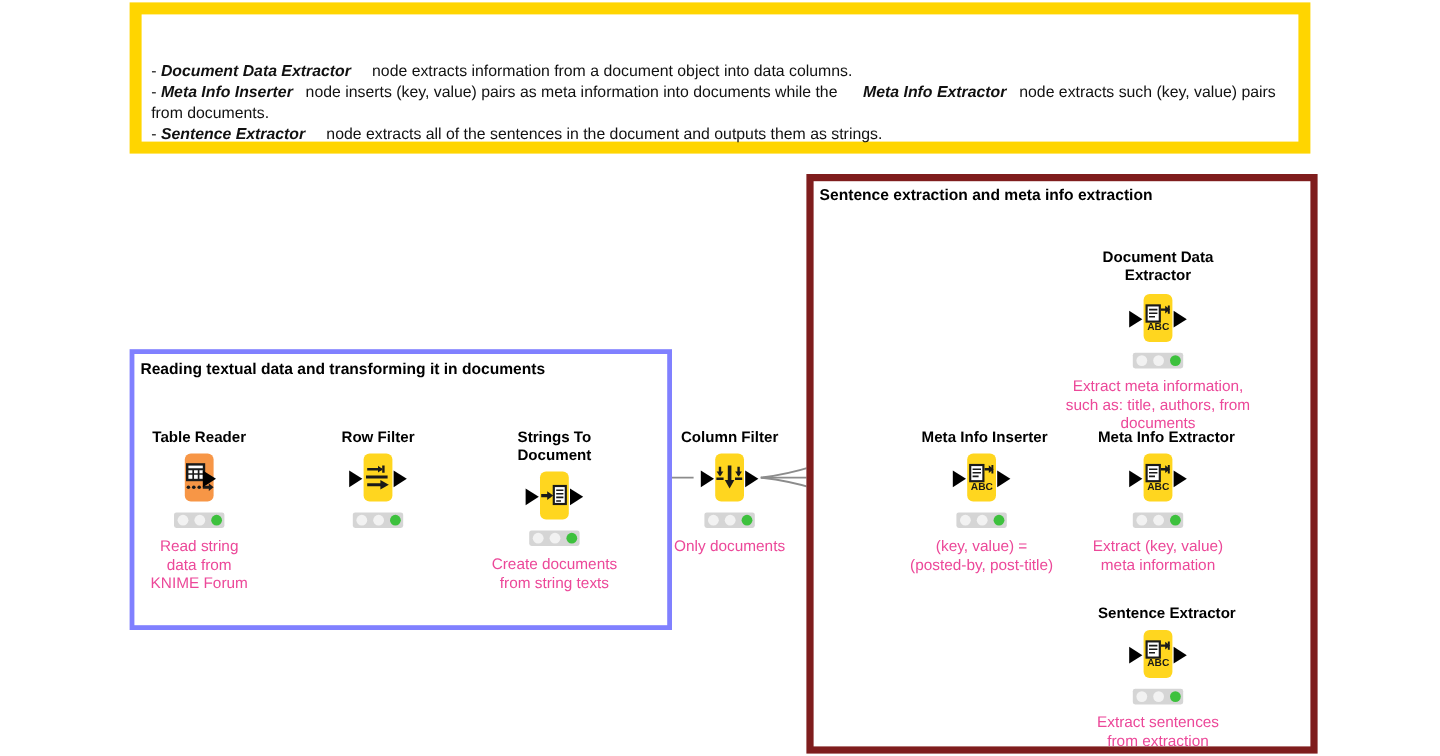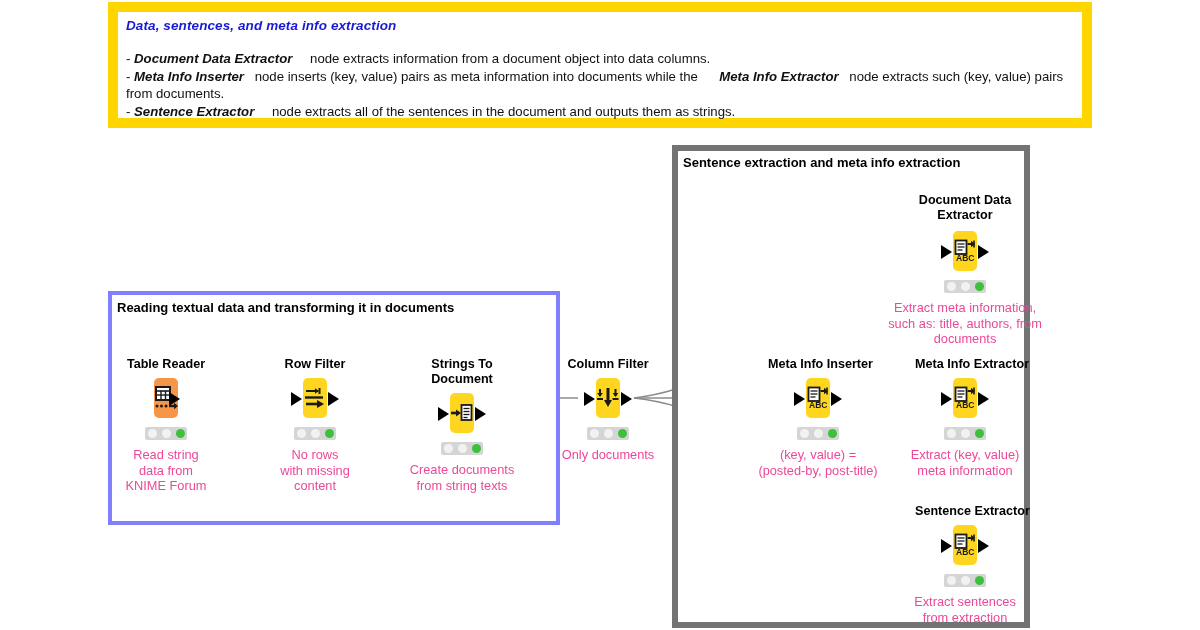--- a/index.html
+++ b/index.html
@@ -34,22 +34,22 @@
     width: 984px; height: 126px;
     border: 10px solid #ffd500;
   }
   .annot-purple {
     left: 108px;  top: 291px;
     width: 452px; height: 234px;
     border: 4px solid #8080ff;
   }
   .annot-blue {
     left: 672px;  top: 145px;
-    width: 358px; height: 483px;
-    border: 6px solid #737373;
+    width: 426px; height: 483px;
+    border: 6px solid #7f1d1d;
   }
 
   .annot-title {
     position: absolute;
     font-weight: bold;
     white-space: nowrap;
   }
   .annot-yellow .annot-title {
     left: 8px; top: 6px;
     font-style: italic;
@@ -168,21 +168,20 @@
 
       <path d="M 634 398 C 660 398 670 398 700 398 L 790 398"></path>
 
       <path d="M 634 398 C 652 400 662 402 678 407 C 760 432 800 520 860 543 C 895 556 920 551 940 548"></path>
 
       <path d="M 846 398 L 940 398"></path>
     </g>
   </svg>
 
   <div class="annot annot-yellow">
-    <div class="annot-title">Data, sentences, and meta info extraction</div>
     <div class="annot-body">
       <span class="ln">
         <span>-</span>
         <b>Document Data Extractor</b>
         <span class="gap"></span><span>node extracts information from a document object into data columns.</span>
       </span>
       <span class="ln">
         <span>-</span>
         <b>Meta Info Inserter</b>
         <span class="gap-s"></span><span>node inserts (key, value) pairs as meta information into documents while the</span>
@@ -254,23 +253,20 @@
         </span>
         <span class="port in" style="left:-12px;"></span>
         <span class="port out" style="right:-12px;"></span>
       </div>
     </div>
     <div class="node-status">
       <i></i>
         <i></i>
         <i class="on"></i>
     </div>
-    <div class="node-desc">No rows
-with missing
-content</div>
   </div>
 
   <div class="node" style="left:462px; top:357px;">
     <div class="node-title">Strings To Document</div>
     <div class="node-body">
       <div class="node-box">
         <span>
           <svg class="glyph" width="26" height="26" viewBox="0 0 26 26">
             <path d="M 2 13 L 10 13" stroke="#1a1a1a" stroke-width="2.6"></path>
             <path d="M 7 9.4 L 12 13 L 7 16.6 Z" fill="#1a1a1a"></path>
@@ -315,21 +311,21 @@
       </div>
     </div>
     <div class="node-status">
       <i></i>
         <i></i>
         <i class="on"></i>
     </div>
     <div class="node-desc wide">Only documents</div>
   </div>
 
-  <div class="node" style="left:965px; top:193px;">
+  <div class="node" style="left:965px; top:207px;">
     <div class="node-title">Document Data
 Extractor</div>
     <div class="node-body" style="margin-top:8px;">
       <div class="node-box">
         <span>
           <svg class="glyph" width="26" height="26" viewBox="0 0 26 26">
             <rect x="3.5" y="2.5" width="11" height="13.5" fill="#fff" stroke="#1a1a1a" stroke-width="1.8"></rect>
             <line x1="5.5" y1="6" x2="12.5" y2="6" stroke="#1a1a1a" stroke-width="1.3"></line>
             <line x1="5.5" y1="9" x2="12.5" y2="9" stroke="#1a1a1a" stroke-width="1.3"></line>
             <line x1="5.5" y1="12" x2="10.5" y2="12" stroke="#1a1a1a" stroke-width="1.3"></line>

